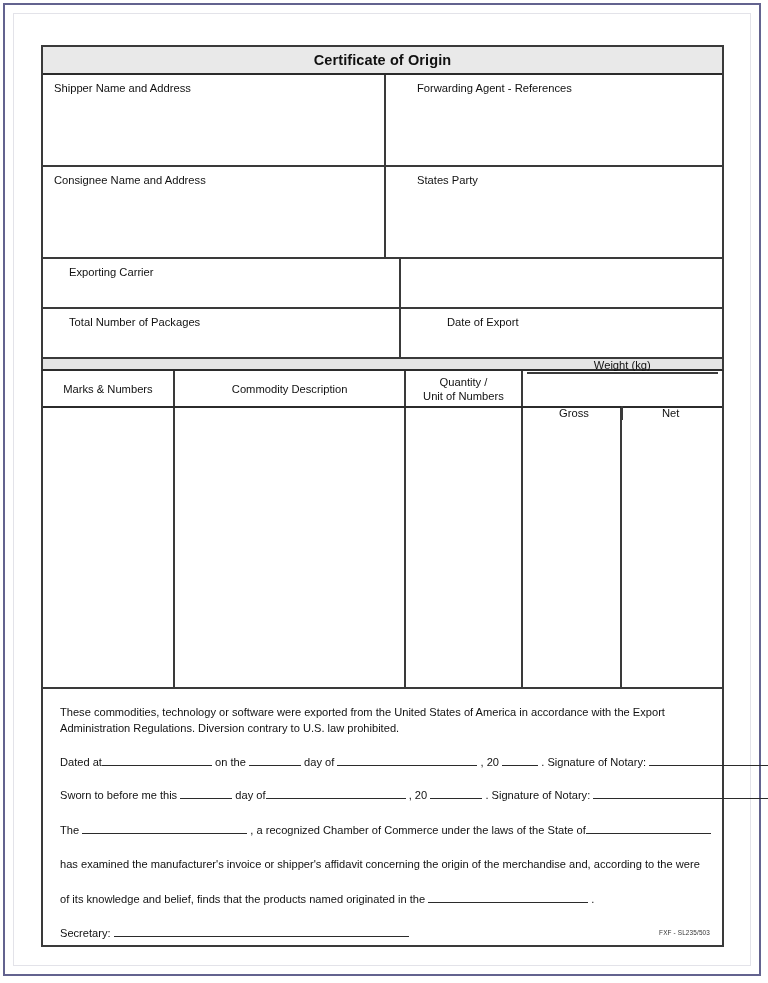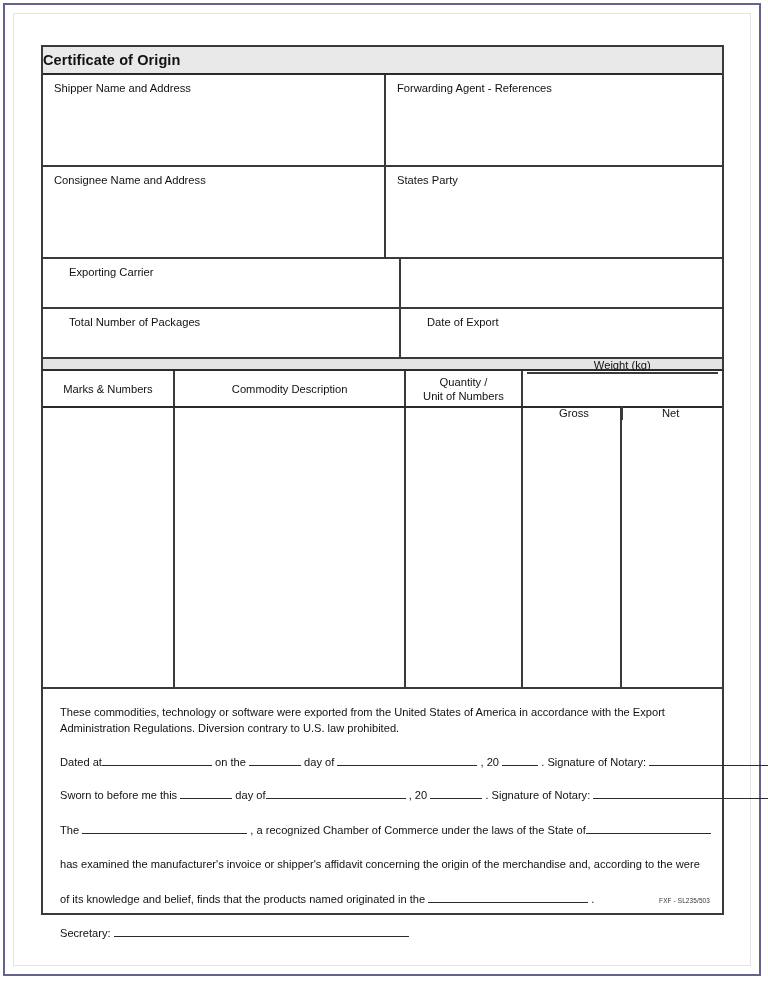--- a/index.html
+++ b/index.html
@@ -47,32 +47,34 @@
     background: #ffffff;
   }
 
   
   .title-bar {
     height: 26px;
     background: #e9e9e9;
     border-bottom: 2px solid #2b2b2b;
     display: flex;
     align-items: center;
+    justify-content: center;
   }
   .title-bar .title-text {
     font-size: 14.5px;
     font-weight: bold;
     color: #111111;
     letter-spacing: 0.1px;
   }
 
   
   .row2 {
     display: flex;
     border-bottom: 2px solid #3a3a3a;
+    gap: 20px;
   }
   .row2:last-child { border-bottom: none; }
   .cellL, .cellR {
     box-sizing: border-box;
     padding: 7px 0 0 11px;
     font-size: 11.2px;
     color: #111111;
   }
   .cellL {
     width: 343px;
@@ -156,21 +158,21 @@
   }
   .td:last-child { border-right: none; }
 
   
   .decl {
     border: 2px solid #3a3a3a;
     border-top: none;
     box-sizing: border-box;
     padding: 16px 17px 10px 17px;
     position: relative;
-    height: 226px;
+    height: 258px;
   }
   .decl p {
     margin: 0;
     font-size: 11.1px;
     color: #111111;
     line-height: 1.42;
   }
   .decl .para-intro { margin-bottom: 17px; }
   .decl .line {
     margin-bottom: 17px;

